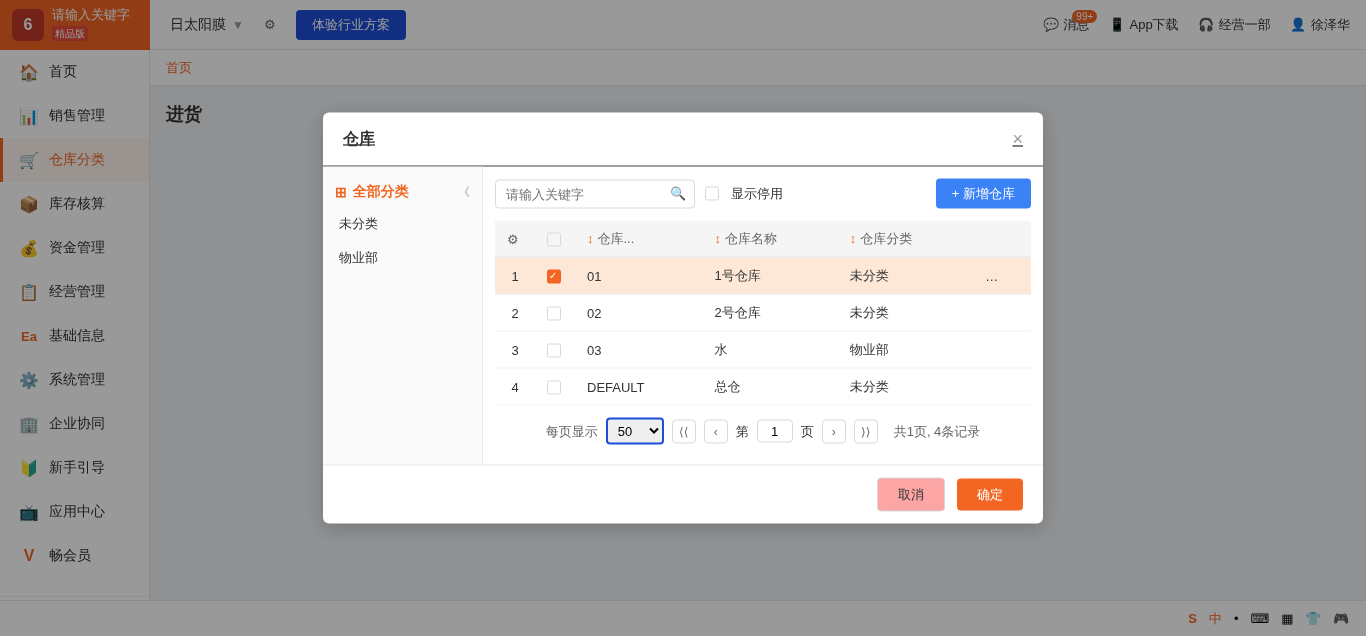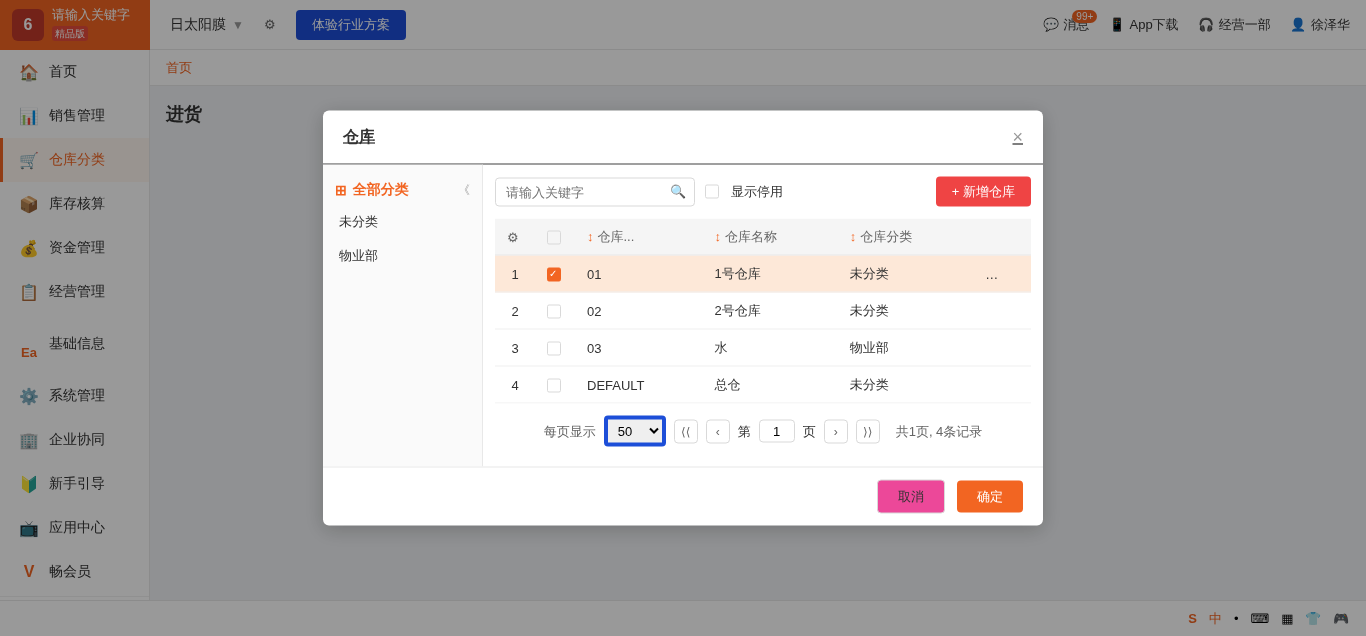--- a/index.html
+++ b/index.html
@@ -99,50 +99,50 @@
     .category-collapse { color: #999; font-size: 12px; }
     .category-item { padding: 8px 16px; cursor: pointer; color: #333; font-size: 13px; }
 
     
     .content-panel { flex: 1; display: flex; flex-direction: column; padding: 12px; overflow: hidden; }
     .toolbar { display: flex; align-items: center; gap: 10px; margin-bottom: 12px; }
     .search-input-wrap { position: relative; }
     .search-input { border: 1px solid #d9d9d9; border-radius: 4px; padding: 6px 30px 6px 10px; width: 200px; font-size: 13px; outline: none; }
     .search-icon { position: absolute; right: 8px; top: 50%; transform: translateY(-50%); color: #999; cursor: pointer; }
     .show-disabled-wrap { display: flex; align-items: center; gap: 12px; font-size: 13px; color: #333; }
-    .add-btn { background: #ef4444; color: #fff; border: none; padding: 6px 16px; border-radius: 4px; cursor: pointer; font-size: 13px; margin-left: auto; }
+    .add-btn { background: #3b82f6; color: #fff; border: none; padding: 6px 16px; border-radius: 4px; cursor: pointer; font-size: 13px; margin-left: auto; }
 
     
     .warehouse-table { width: 100%; border-collapse: collapse; font-size: 13px; }
     .warehouse-table th { background: #f5f5f5; padding: 9px 12px; text-align: left; border-bottom: 1px solid #e8e8e8; color: #666; font-weight: normal; }
     .warehouse-table td { padding: 9px 12px; border-bottom: 1px solid #f0f0f0; color: #333; }
     .warehouse-table tr.selected td { background: #fde8d8; }
     .th-icon { width: 40px; text-align: center; }
     .th-checkbox { width: 40px; text-align: center; }
     .sort-icon { color: #f26522; margin-right: 4px; }
     .row-num { text-align: center; color: #666; }
     .row-actions { color: #999; }
 
     
     .pagination-bar {
       display: flex; align-items: center; justify-content: center;
       padding: 12px 0 8px; gap: 8px; font-size: 13px; color: #333; margin-top: auto;
     }
     .page-size-label { color: #666; }
-    .page-size-select { border: 4px solid #1d4ed8; border-radius: 4px; padding: 3px 6px; font-size: 13px; }
+    .page-size-select { border: 2px solid #1d4ed8; border-radius: 4px; padding: 3px 6px; font-size: 13px; }
     .page-btn { width: 24px; height: 24px; border: 1px solid #d9d9d9; border-radius: 4px; background: #fff; cursor: pointer; display: flex; align-items: center; justify-content: center; color: #666; font-size: 12px; }
     .page-input { border: 1px solid #d9d9d9; border-radius: 4px; width: 36px; text-align: center; padding: 3px 4px; font-size: 13px; }
     .page-info { color: #666; margin-left: 8px; }
 
     
     .modal-footer {
       display: flex; align-items: center; justify-content: flex-end;
       gap: 12px; padding: 12px 20px; border-top: 1px solid #e8e8e8;
     }
-    .cancel-btn { border: 1px solid #d9d9d9; background: #ec4899; padding: 7px 20px; border-radius: 4px; cursor: pointer; font-size: 13px; color: #333; }
+    .cancel-btn { border: 1px solid #d9d9d9; background: #fca5a5; padding: 7px 20px; border-radius: 4px; cursor: pointer; font-size: 13px; color: #333; }
     .confirm-btn { background: #f26522; color: #fff; border: none; padding: 7px 20px; border-radius: 4px; cursor: pointer; font-size: 13px; }
 
     
     .taskbar {
       position: fixed; bottom: 0; left: 0; right: 0; height: 36px;
       background: #fff; border-top: 1px solid #e8e8e8;
       display: flex; align-items: center; justify-content: flex-end;
       padding: 0 16px; z-index: 100; gap: 12px;
     }
 
@@ -224,21 +224,21 @@
   </div>
   <div class="nav-item">
     <span class="nav-icon">💰</span>
     <span>资金管理</span>
   </div>
   <div class="nav-item">
     <span class="nav-icon">📋</span>
     <span>经营管理</span>
   </div>
   <div class="nav-item">
-    <span class="nav-icon" style="font-style:normal;font-size:13px;font-weight:bold;color:#f26522;margin-top:16px;">Ea</span>
+    <span class="nav-icon" style="font-style:normal;font-size:13px;font-weight:bold;color:#f26522;">Ea</span>
     <span>基础信息</span>
   </div>
   <div class="nav-item">
     <span class="nav-icon">⚙️</span>
     <span>系统管理</span>
   </div>
   <div class="nav-item">
     <span class="nav-icon">🏢</span>
     <span>企业协同</span>
   </div>

